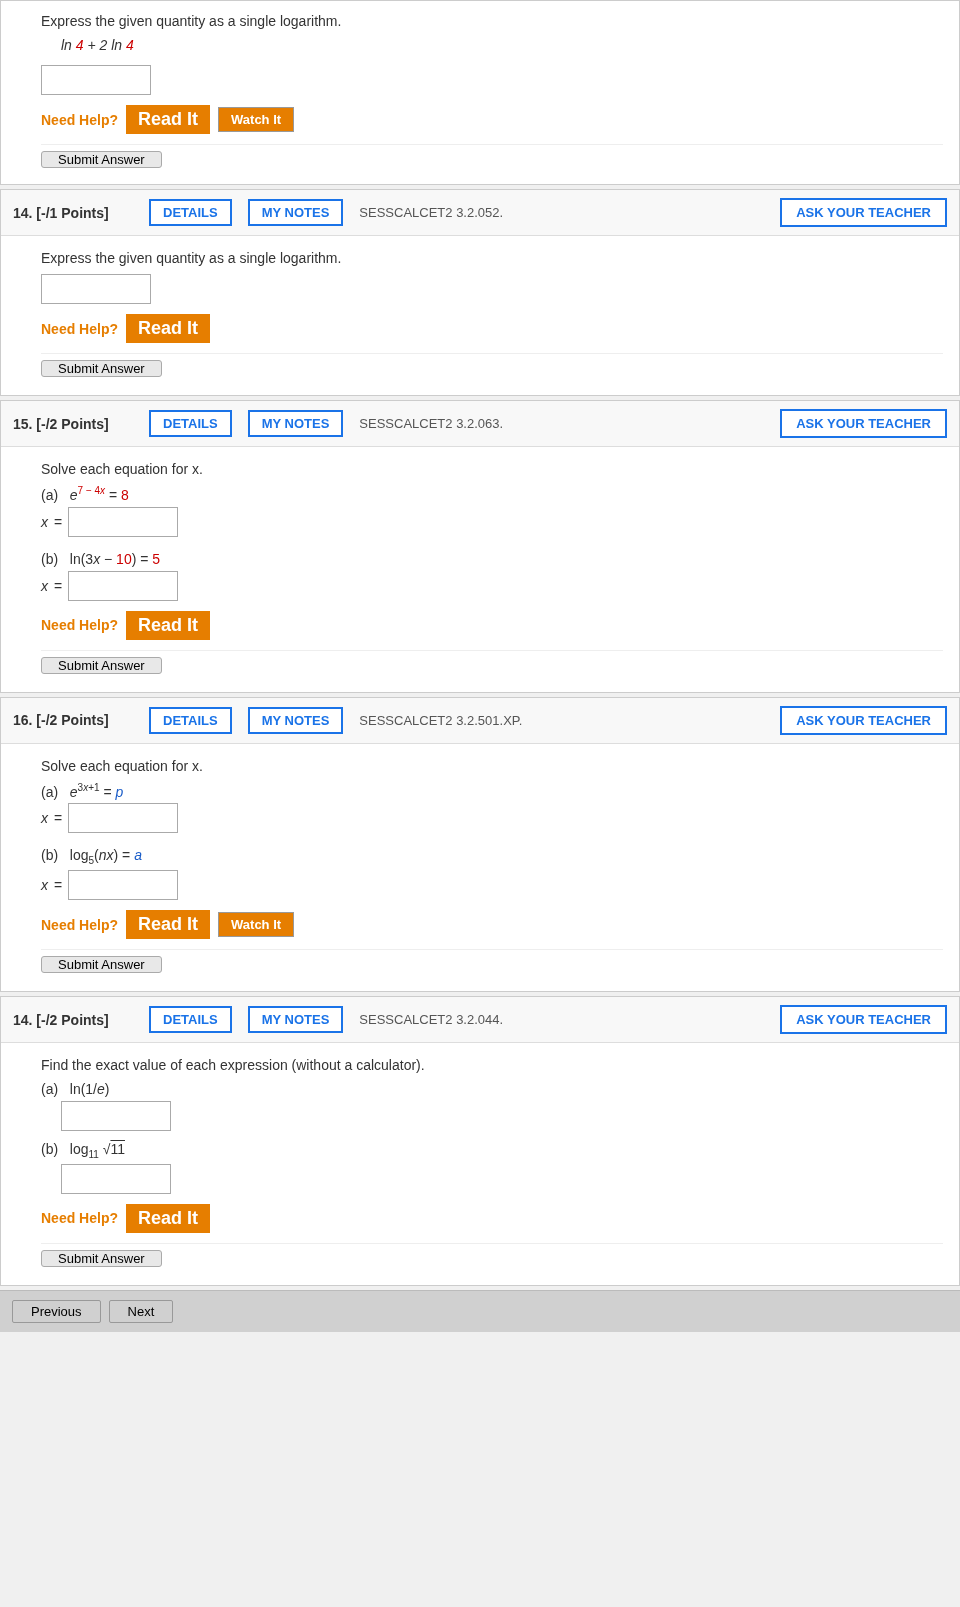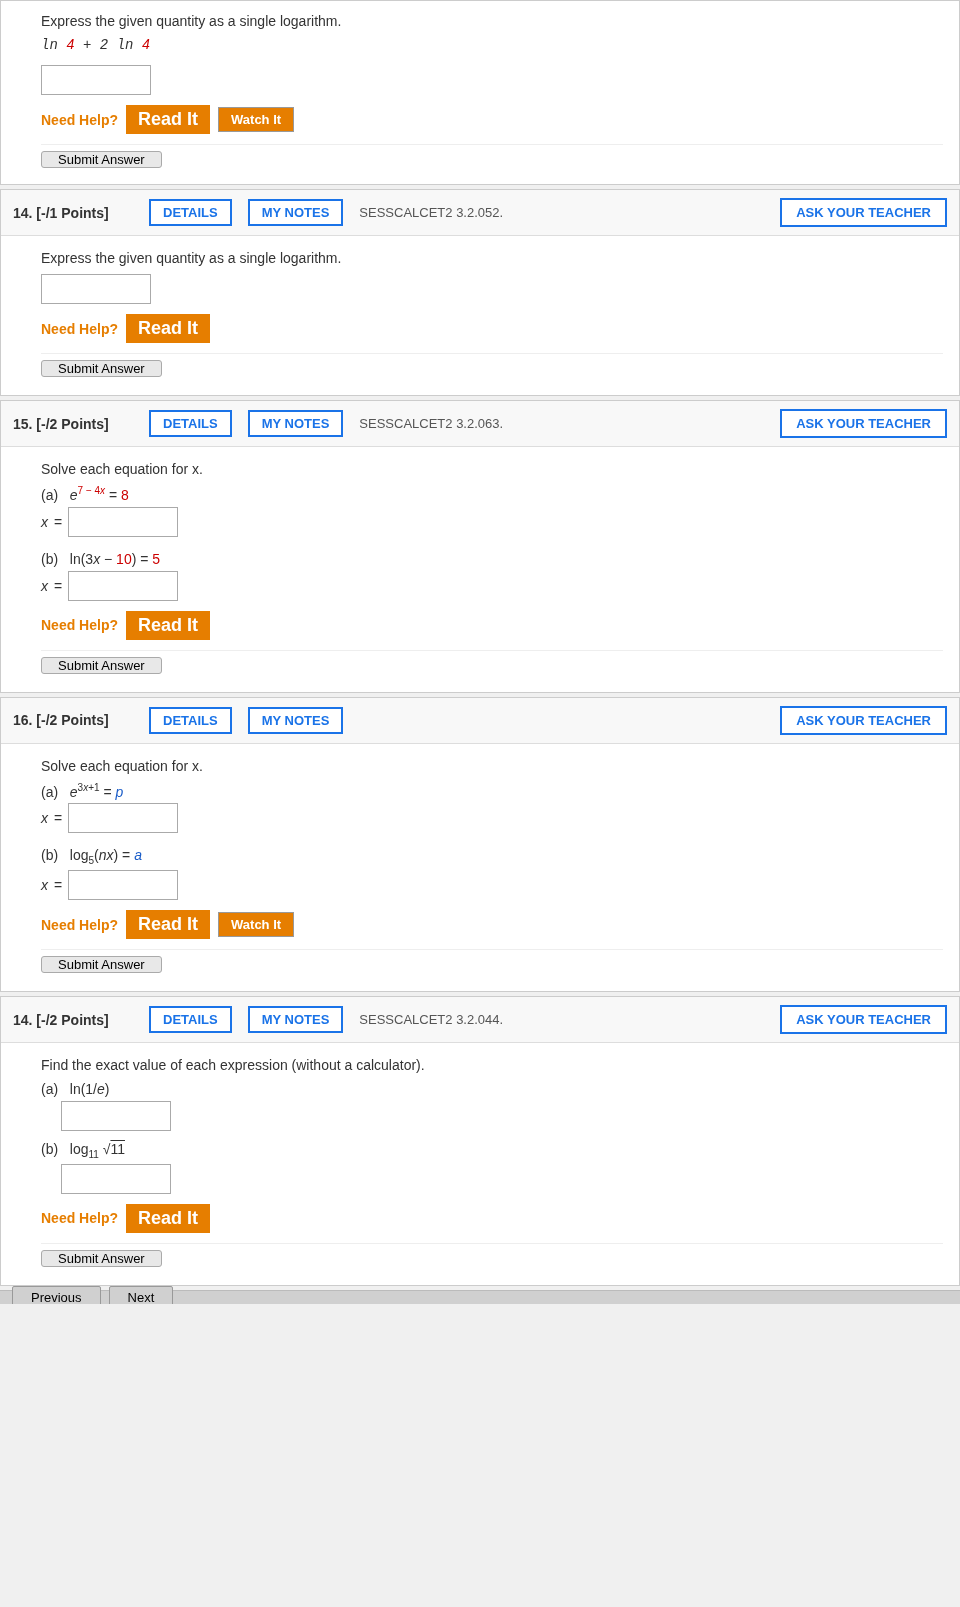--- a/index.html
+++ b/index.html
@@ -76,23 +76,23 @@
       margin-left: auto;
     }
     .question-body {
       padding: 14px 16px 14px 40px;
     }
     .question-instruction {
       margin-bottom: 8px;
       color: #333;
     }
     .math-expr {
+      margin-left: 20px;
       margin-bottom: 12px;
       font-style: italic;
-      font-family: Liberation Mono, monospace;
     }
     .answer-input {
       border: 1px solid #aaa;
       padding: 4px 6px;
       width: 110px;
       height: 30px;
       display: block;
       margin-bottom: 10px;
     }
     .need-help-row {
@@ -149,21 +149,21 @@
     }
     .x-equals span {
       font-style: italic;
     }
     .red { color: #cc0000; }
     .blue { color: #1a5cc8; }
     .italic { font-style: italic; }
     sup { font-size: 10px; }
     sub { font-size: 10px; }
     .bottom-bar {
-      height: 14px;
+      height: 42px;
       background: #d0d0d0;
       border-top: 1px solid #bbb;
       display: flex;
       align-items: center;
       padding: 0 12px;
       gap: 8px;
     }
     .bottom-btn {
       background: #d0d0d0;
       border: 1px solid #999;
@@ -258,20 +258,21 @@
   </div>
 
   <div class="question-block">
     <div class="question-header">
       <span class="question-number">
         <span>16.</span>
         <span>[-/2 Points]</span>
       </span>
       <button class="btn-details">DETAILS</button>
       <button class="btn-my-notes">MY NOTES</button>
+      <span class="question-code">SESSCALCET2 3.2.501.XP.</span>
       <button class="btn-ask-teacher">ASK YOUR TEACHER</button>
     </div>
     <div class="question-body">
       <div class="question-instruction">Solve each equation for x.</div>
 
       <div class="part-label">
         (a) &nbsp; <span class="italic">e</span><sup>3<span class="italic">x</span>+1</sup> = <span class="italic blue">p</span>
       </div>
       <div class="x-equals">
         <span class="italic">x</span> =

